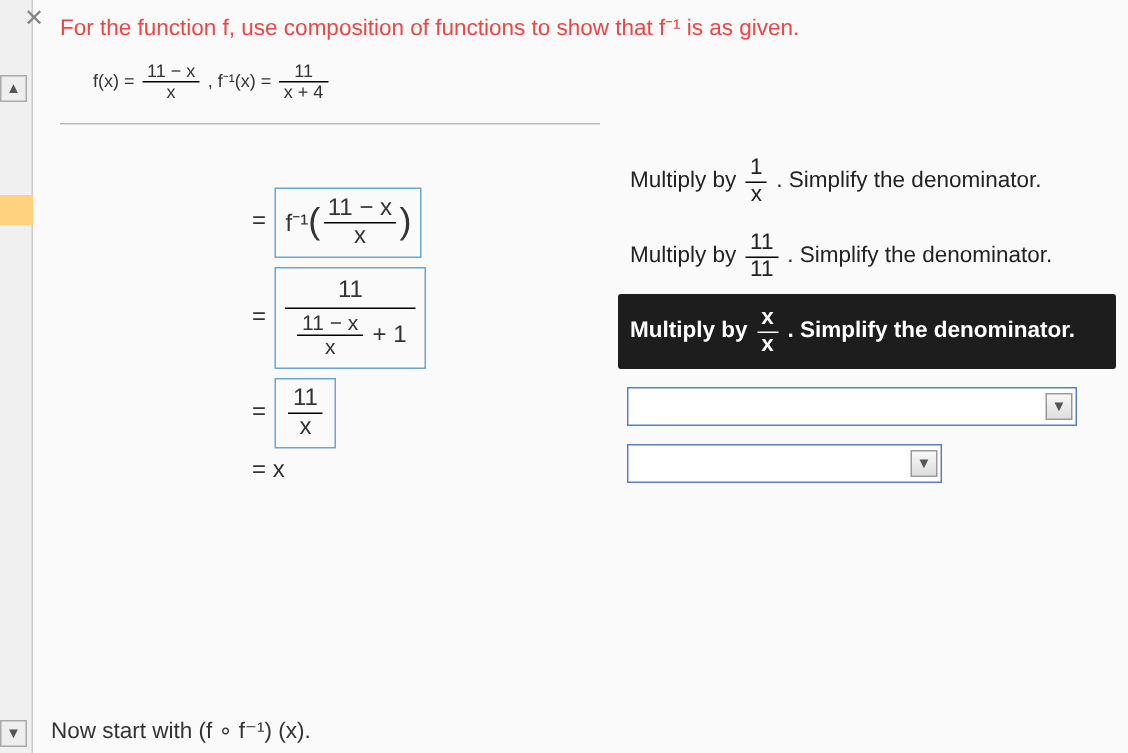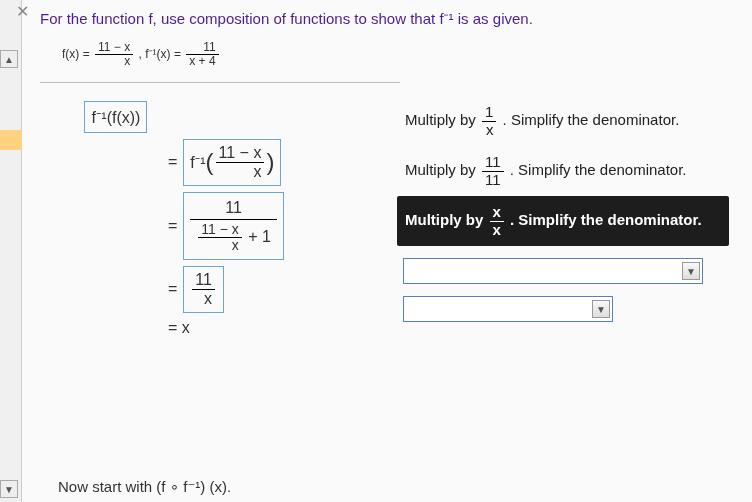--- a/index.html
+++ b/index.html
@@ -43,39 +43,39 @@
     background: #ffd27f;
     top: 130px;
   }
   .main {
     flex: 1;
     padding: 8px 12px 4px 18px;
     position: relative;
   }
   .problem-text {
     font-size: 15px;
-    color: #4c1d95;
+    color: #ef4444;
     margin-bottom: 12px;
     line-height: 1.4;
   }
   .close-x {
     position: absolute;
     left: -6px;
     top: 2px;
     font-size: 16px;
     color: #888;
   }
   .func-def {
     font-size: 12px;
     margin: 6px 0 14px 22px;
   }
   .frac {
     display: inline-block;
     vertical-align: middle;
-    text-align: right;
+    text-align: center;
     line-height: 1.1;
     margin: 0 2px;
   }
   .frac .top {
     display: block;
     border-bottom: 1.5px solid #000;
     padding: 0 3px;
   }
   .frac .bot {
     display: block;
@@ -105,21 +105,21 @@
   }
   .big-frac {
     display: inline-block;
     text-align: center;
     vertical-align: middle;
   }
   .big-frac .ntop { display:block; border-bottom:1.5px solid #000; padding: 2px 6px;}
   .big-frac .nbot { display:block; padding: 2px 6px;}
   .right-pane {
     position: absolute;
-    right: 23px;
+    right: 8px;
     top: 96px;
     width: 332px;
   }
   .option {
     padding: 8px 8px;
     font-size: 15px;
     line-height: 1.5;
     color: #222;
   }
   .option.selected {
@@ -151,21 +151,21 @@
     display:flex;
     align-items:center;
     justify-content:center;
     font-size:10px;
     color:#555;
   }
   .dd.wide { width: 300px; }
   .dd.narrow { width: 210px; }
   .now-start {
     position: absolute;
-    left: 36px;
+    left: 12px;
     bottom: 6px;
     font-size: 15px;
   }
   .compose { font-size: 1em; }
   .paren-big {
     font-size: 24px;
     line-height: 1;
     vertical-align: middle;
   }
 </style>
@@ -194,21 +194,20 @@
       <span class="frac">
         <span class="top">11</span>
         <span class="bot">x + 4</span>
       </span>
     </div>
 
     <hr class="hr">
 
     <div class="work-row">
       &nbsp;
-      <span class="box">f⁻¹(f(x))</span>
     </div>
 
     <div class="work-row" style="margin-left:128px">
       <span class="eq">=</span>
       <span class="box">
         <span>f⁻¹</span>
         <span class="paren-big">(</span>
         <span class="frac">
           <span class="top">11 − x</span>
           <span class="bot">x</span>

